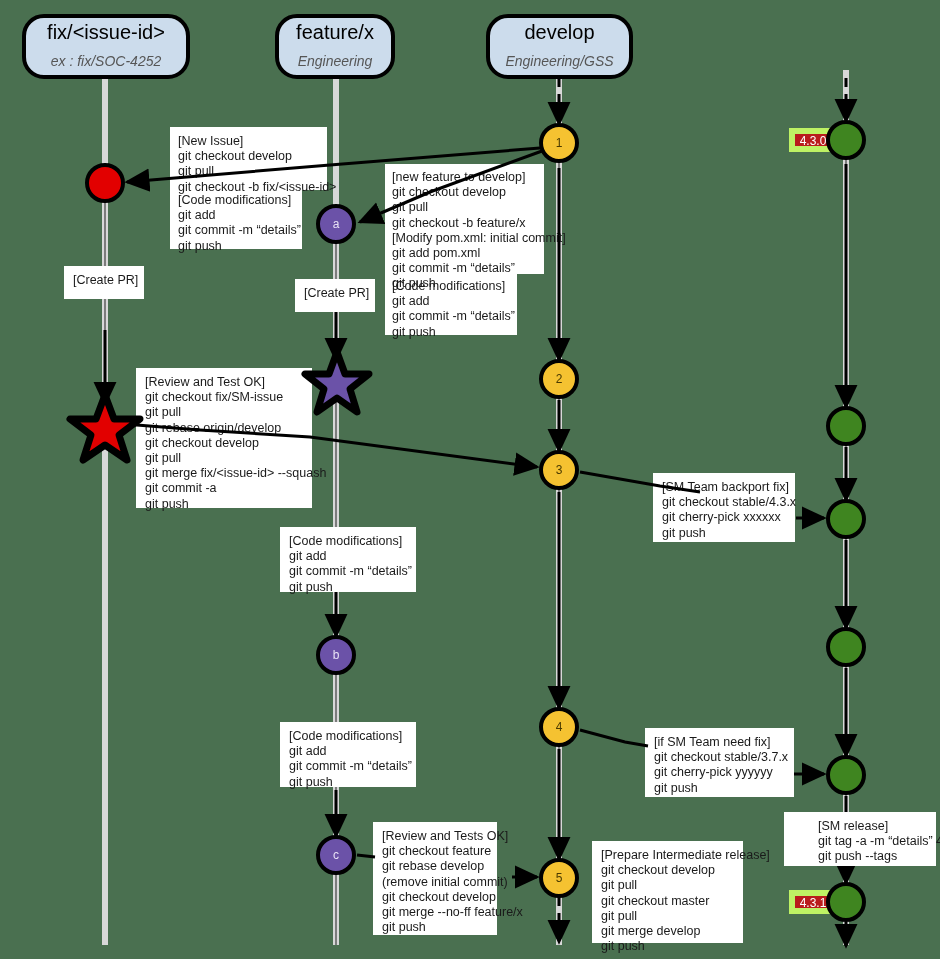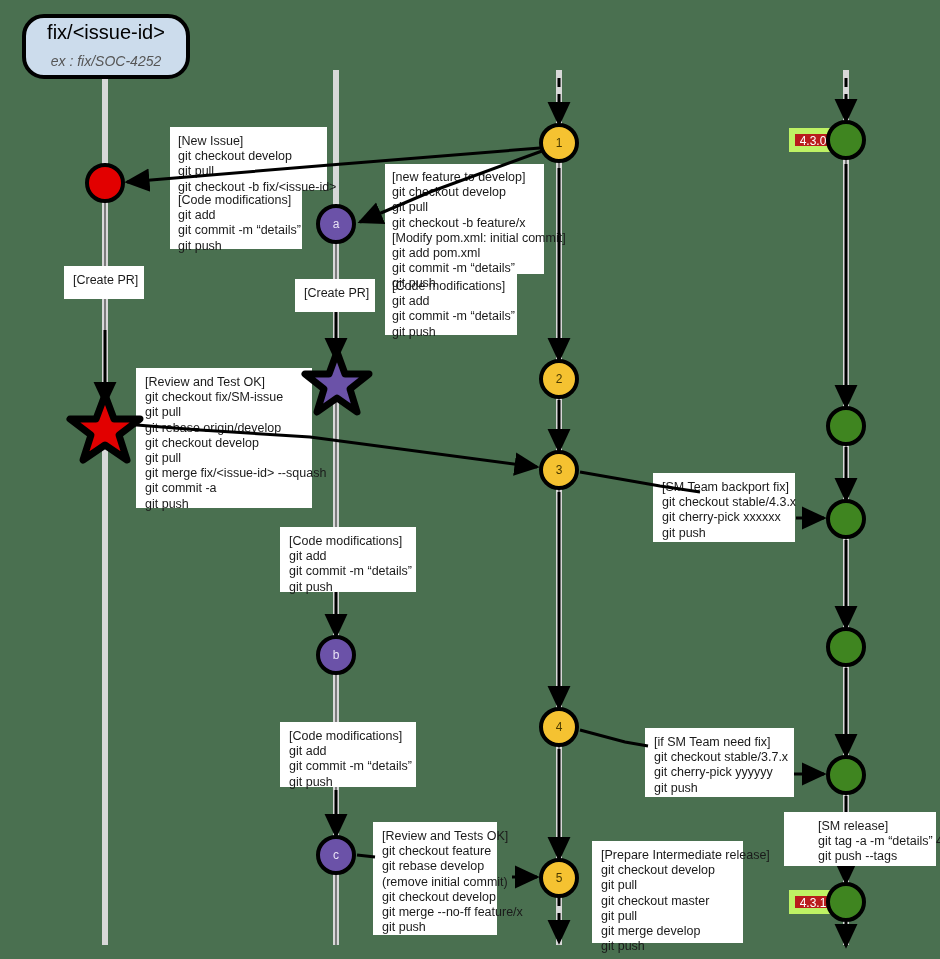--- a/index.html
+++ b/index.html
@@ -144,21 +144,29 @@
 
     <path d="M357,855 L375,857" fill="none" stroke="#000" stroke-width="3"></path>
     <path d="M512,877 L537,877" fill="none" stroke="#000" stroke-width="3" marker-end="url(#arrowBlack)"></path>
   </svg>
 
   <div class="branch-head" style="left:22px;top:14px;width:168px;background:#ccdcec;">
     <span class="bname">fix/&lt;issue-id&gt;</span>
     <span class="bteam">ex : fix/SOC-4252</span>
   </div>
 
-
+  <div class="branch-head" style="left:275px;top:14px;width:120px;background:#ccdcec;">
+    <span class="bname">feature/x</span>
+    <span class="bteam">Engineering</span>
+  </div>
+
+  <div class="branch-head" style="left:486px;top:14px;width:147px;background:#ccdcec;">
+    <span class="bname">develop</span>
+    <span class="bteam">Engineering/GSS</span>
+  </div>
 
 
   <div class="note-l-top" style="left:170px;top:127px;width:157px;height:63px;z-index:4;"></div>
   <div class="note-l-body" style="left:170px;top:186px;width:132px;height:63px;z-index:4;"></div>
   <div class="note-l-text" style="left:178px;top:134px;z-index:5;">[New Issue]
 git checkout develop
 git pull
 git checkout -b fix/&lt;issue-id&gt;</div>
   <div class="note-l-text2" style="left:178px;top:193px;z-index:5;">[Code modifications]
 git add

